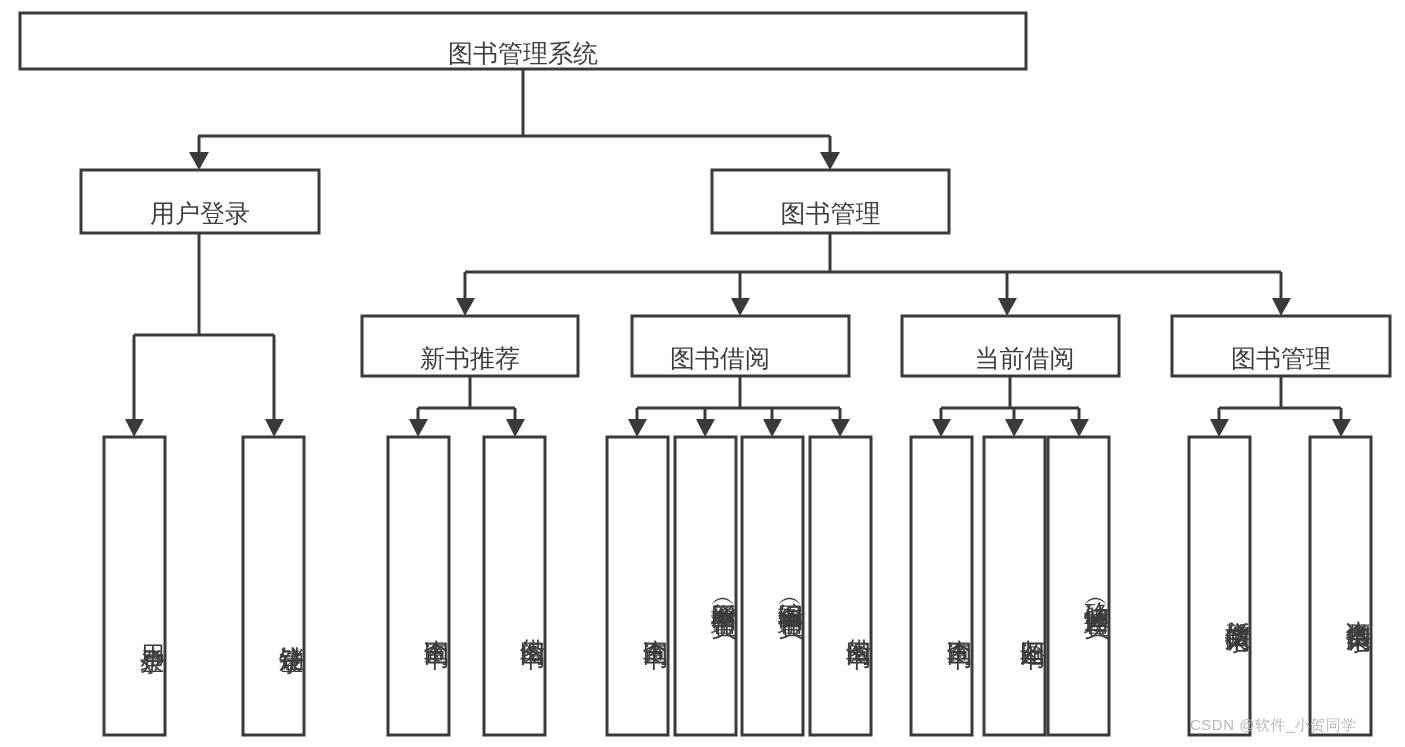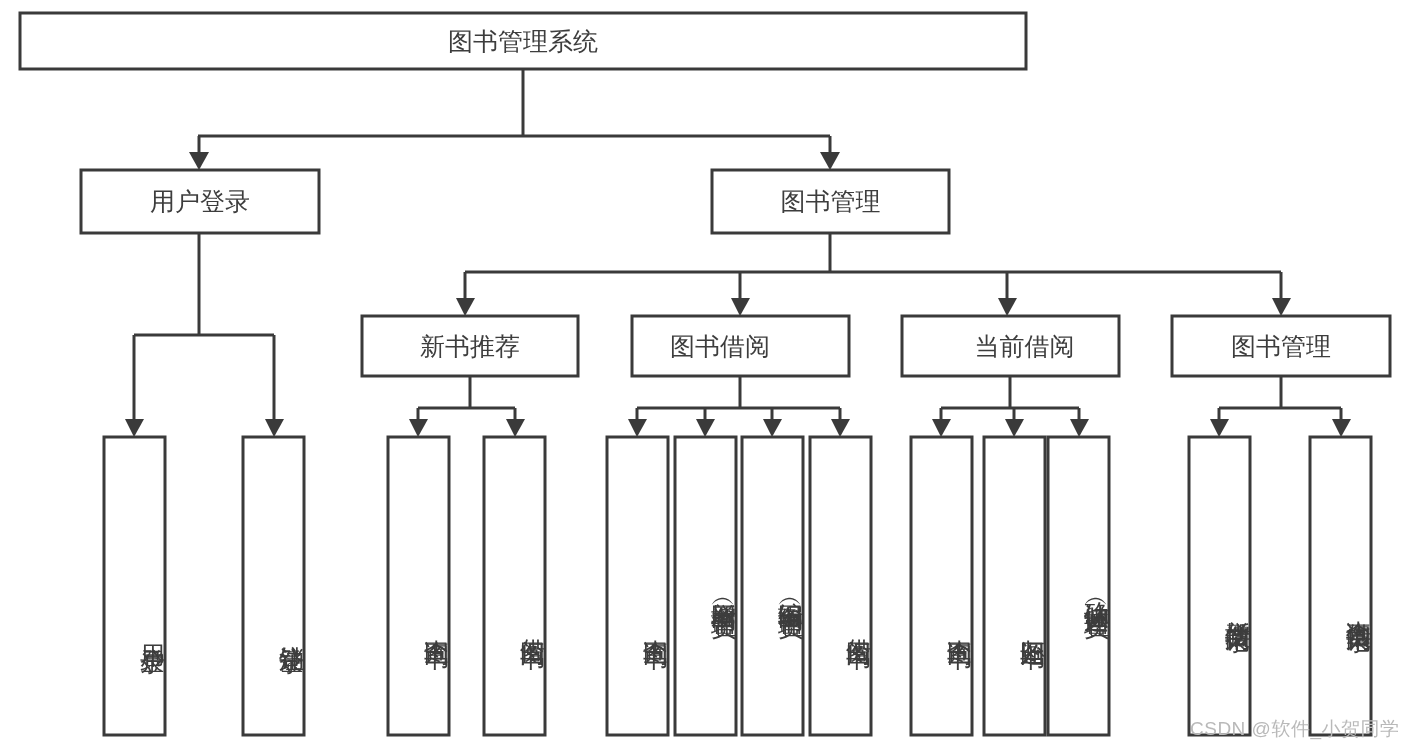--- a/index.html
+++ b/index.html
@@ -47,36 +47,37 @@
     font-family: "Liberation Sans", "DejaVu Sans", sans-serif;
     display: flex;
     align-items: center;
     justify-content: center;
     pointer-events: none;
     white-space: nowrap;
   }
   .node-label.horizontal {
     font-size: 25px;
     line-height: 1;
+    margin-top: 12px;
   }
   .node-label.vertical {
     writing-mode: vertical-rl;
     text-orientation: upright;
     font-size: 25px;
     line-height: 1.02;
     letter-spacing: 2px;
     align-items: flex-start;
     padding-top: 6px;
     box-sizing: border-box;
   }
   .watermark {
     position: absolute;
     left: 1190px;
     top: 716px;
-    font-size: 19px;
+    font-size: 15px;
     color: #b9b9b9;
     font-family: "Liberation Sans", "DejaVu Sans", sans-serif;
     letter-spacing: 0.5px;
     white-space: nowrap;
     pointer-events: none;
   }
 </style>
 </head>
 <body>
 

